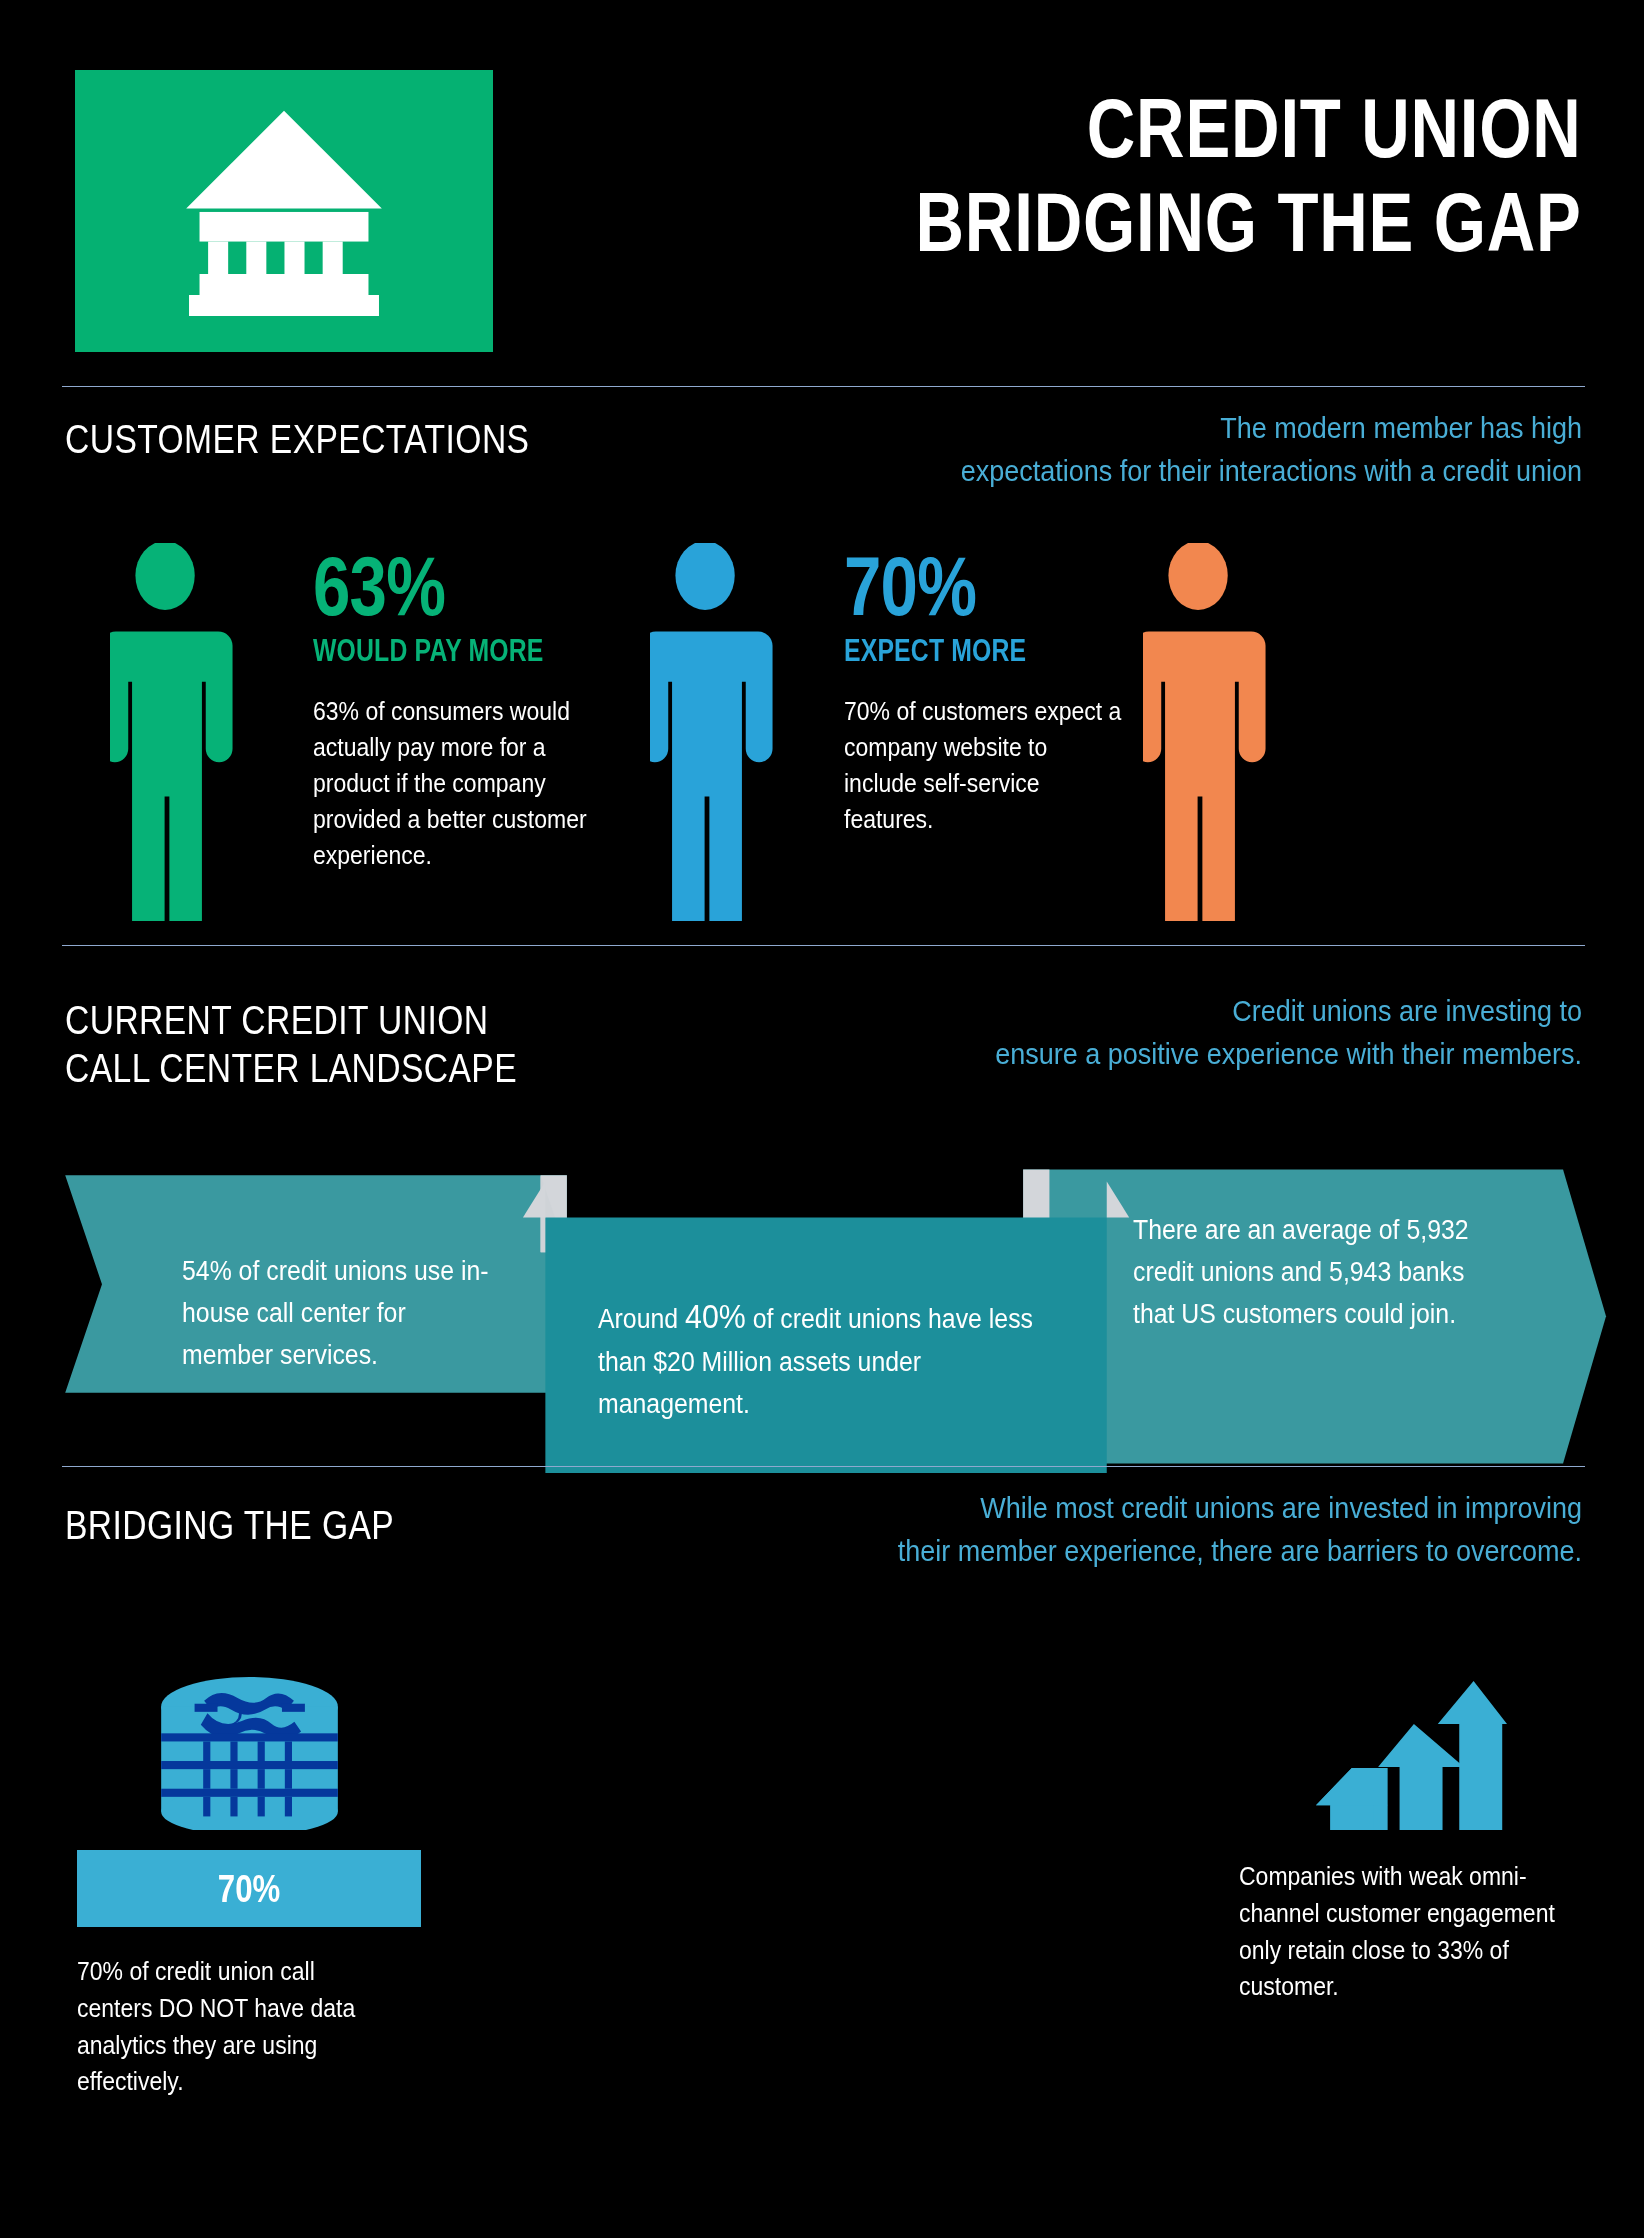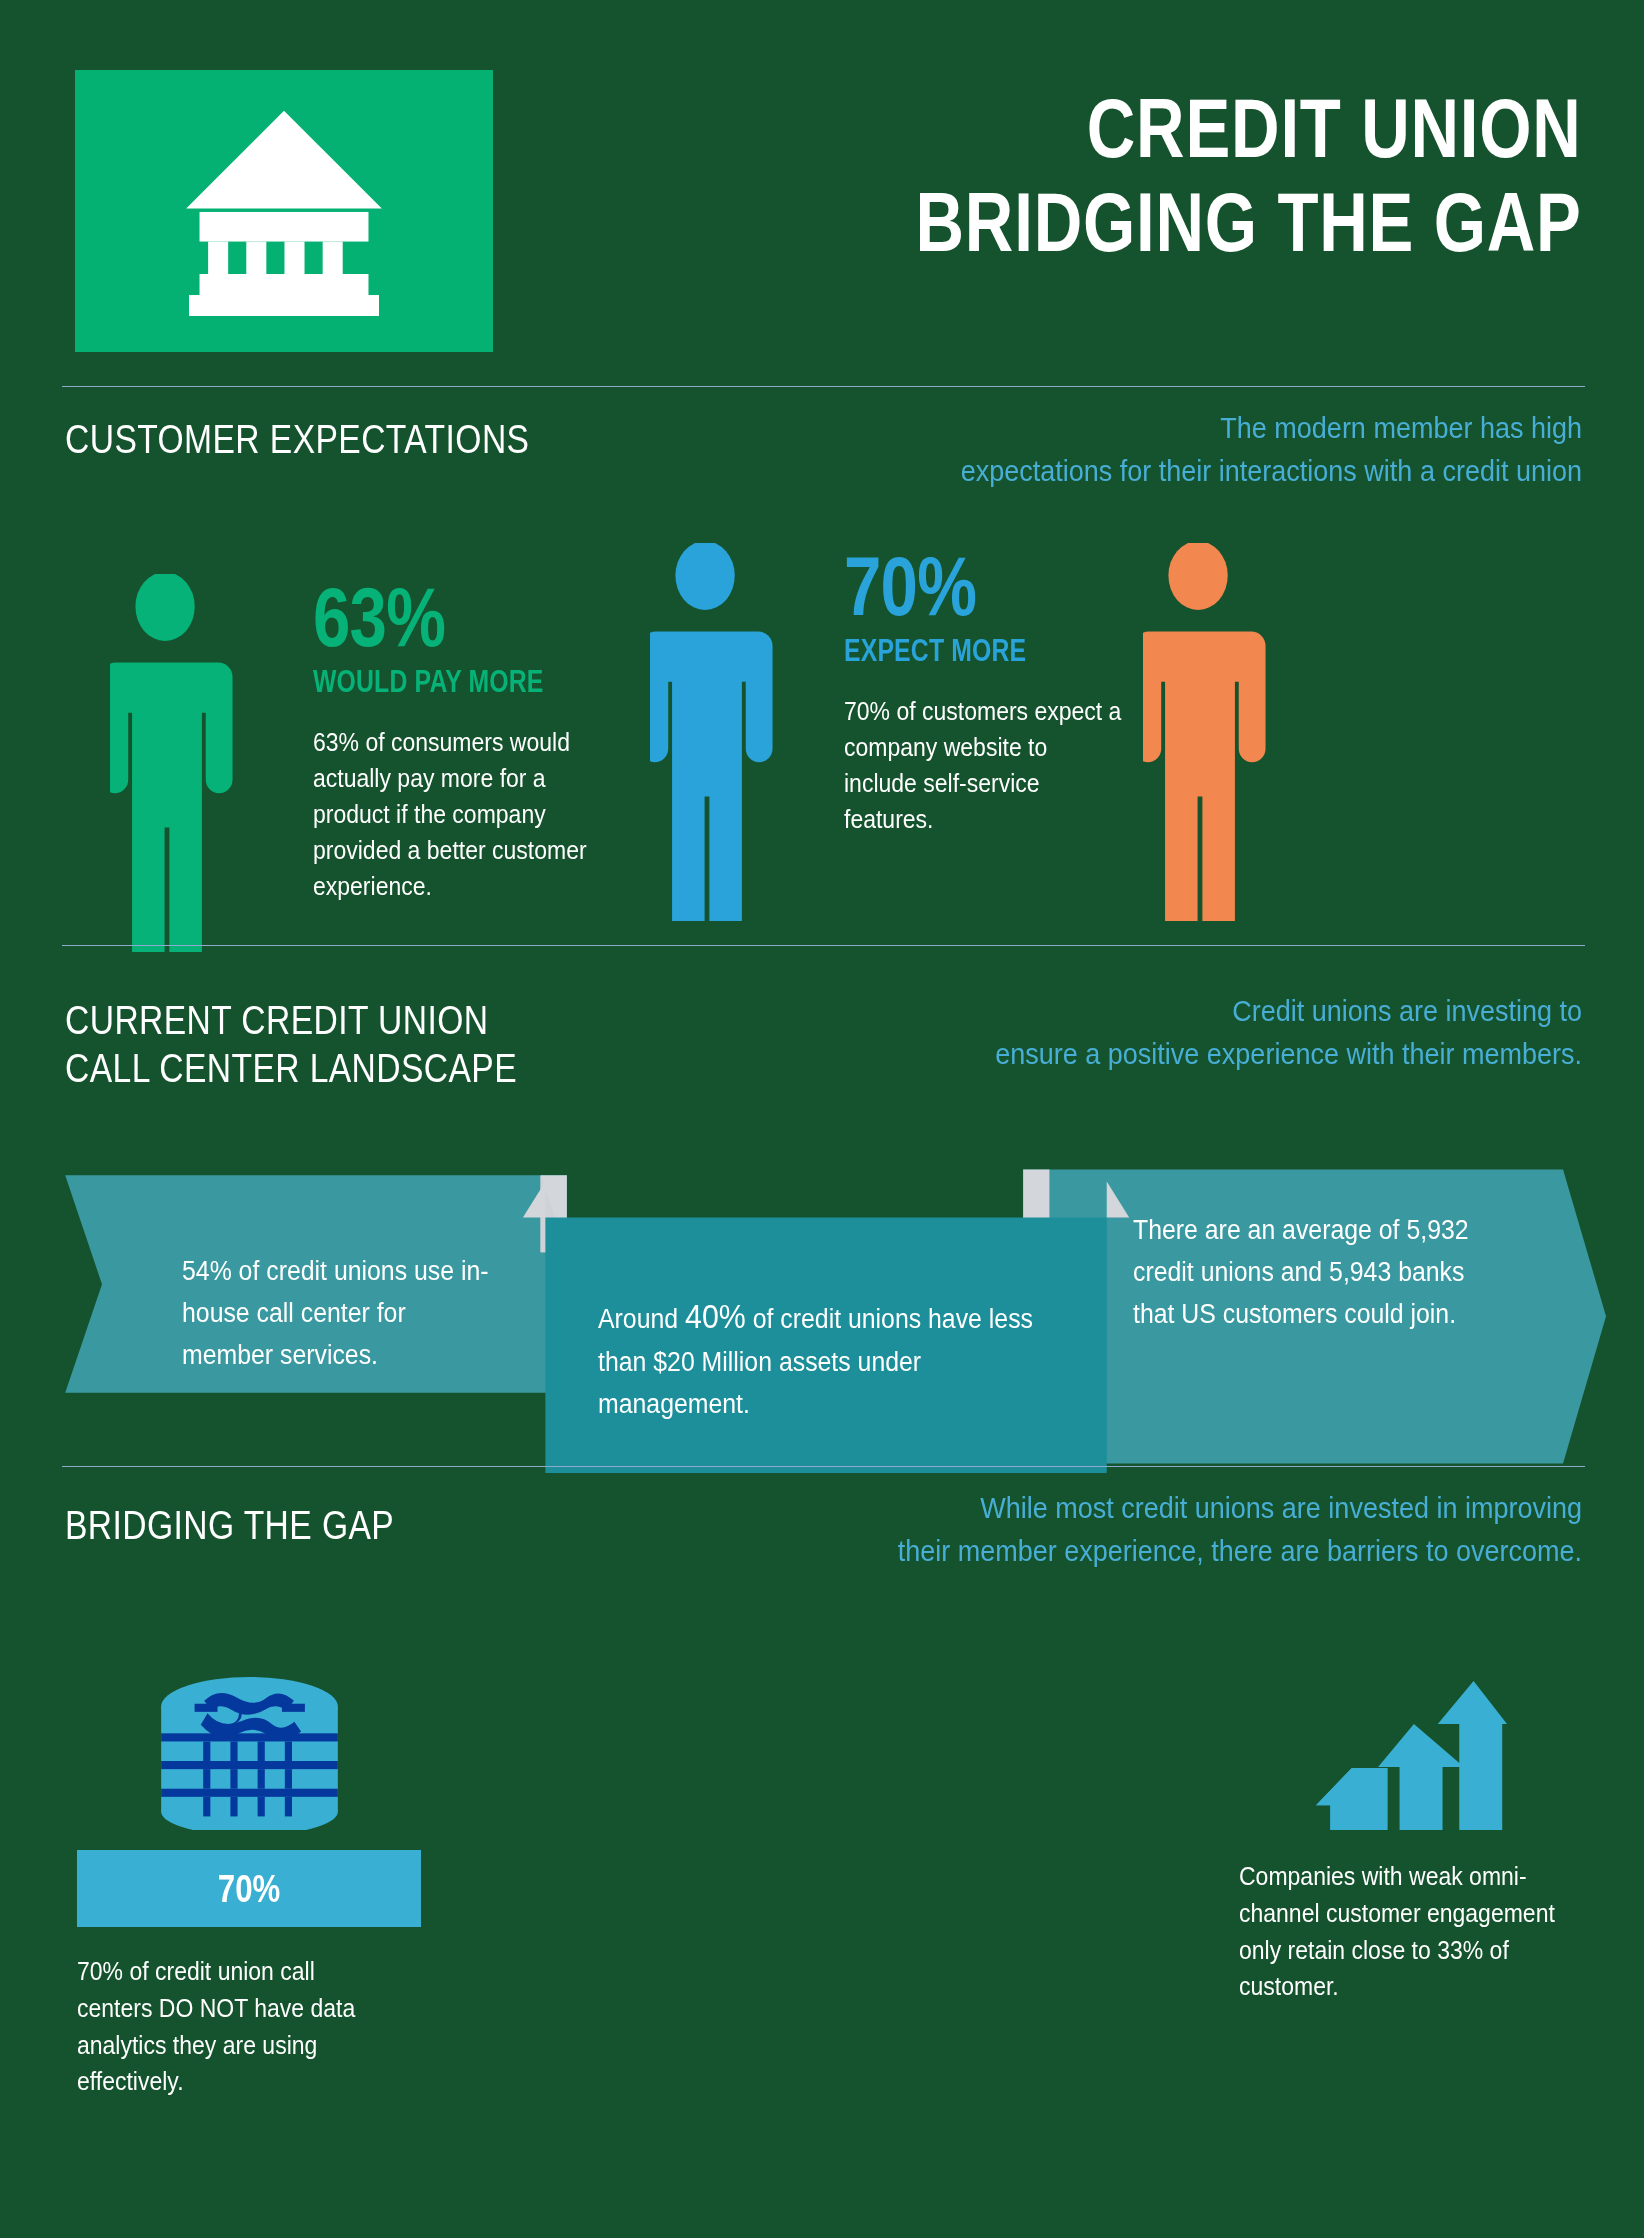--- a/index.html
+++ b/index.html
@@ -4,21 +4,21 @@
 <style>
   * { margin:0; padding:0; box-sizing:border-box; }
   html,body { background:#0a3690; }
   body {
     width:1644px; height:2239px;
     font-family:"Liberation Sans", sans-serif;
     background:#063a8f;
     position:relative;
     overflow:hidden;
   }
-  .page { position:absolute; inset:0; background:#14532d; }
+  .page { position:absolute; inset:0; background:#000000; }
 
   
   .cond { font-family:"Liberation Sans Narrow","Liberation Sans", sans-serif; }
   .sec-title {
     color:#ffffff;
     font-size:41px;
     font-weight:400;
     letter-spacing:0.5px;
     line-height:1.16;
     transform:scaleX(0.82);
@@ -130,21 +130,21 @@
 
   <div id="main-title" class="cond">CREDIT UNION
 BRIDGING THE GAP</div>
 
   <div class="divider" style="top:386px;"></div>
 
   <div id="sec1-title" class="sec-title cond">CUSTOMER EXPECTATIONS</div>
   <div id="sec1-sub" class="sec-sub cond">The modern member has high
 expectations for their interactions with a credit union</div>
 
-  <div class="person-block" style="left:110px; width:507px;margin-top:31px;">
+  <div class="person-block" style="left:110px; width:507px;">
     <span class="person-fig">
       <svg width="158" height="378" viewBox="0 0 330 790" aria-hidden="true">
         <ellipse cx="115" cy="68" rx="62" ry="72" fill="#06b277"></ellipse>
         <path d="M30 185 h170 a30 30 0 0 1 30 30 v215 a28 28 0 0 1 -56 0 v-140 h-8 v500 a34 34 0 0 1 -68 0 v-260 h-10 v260 a34 34 0 0 1 -68 0 v-500 h-8 v140 a28 28 0 0 1 -56 0 v-215 a30 30 0 0 1 30 -30 z" transform="translate(26,0)" fill="#06b277"></path>
       </svg>
     </span>
     <div class="person-text" style="left:203px;">
       <div class="pct cond" style="color:#06b277;">63%</div>
       <div class="pct-label cond" style="color:#06b277;">WOULD PAY MORE</div>
       <div class="pct-body cond">63% of consumers would actually pay more for a product if the company provided a better customer experience.</div>

